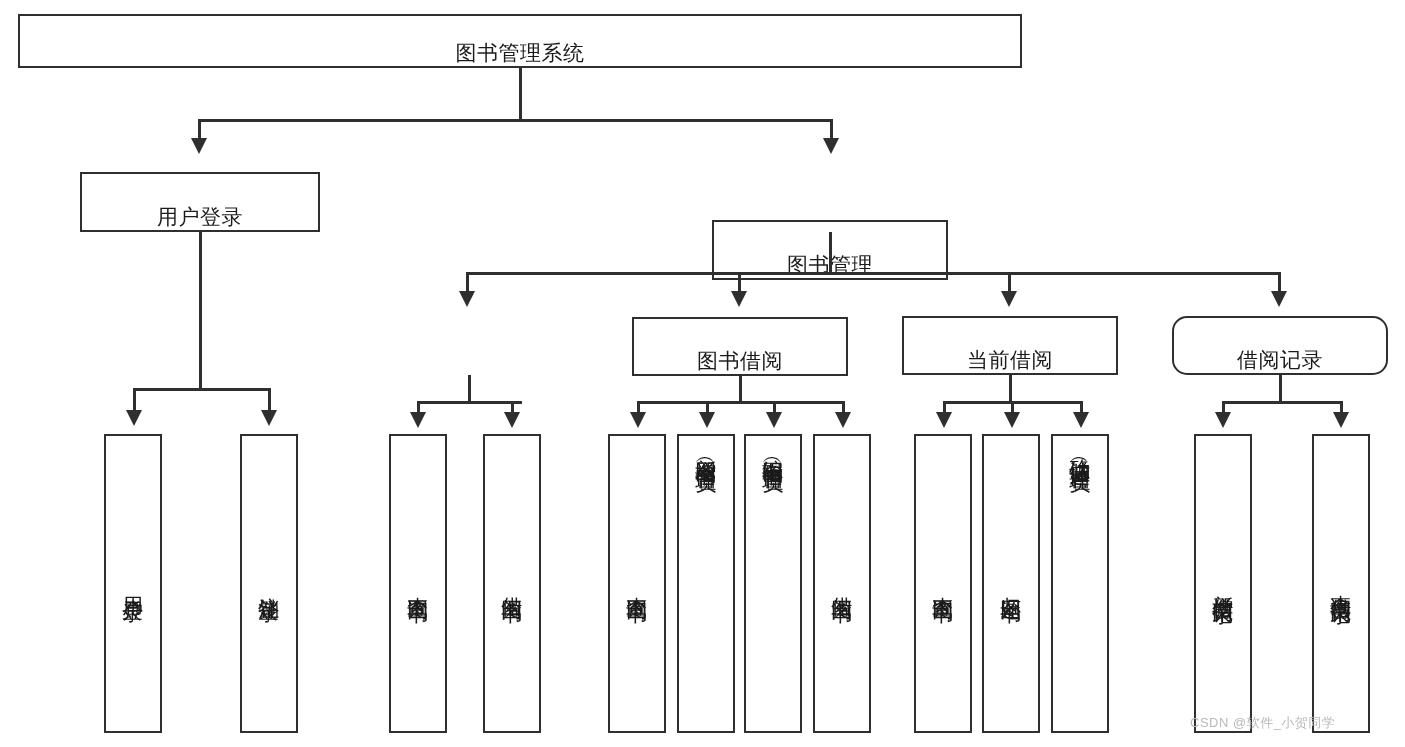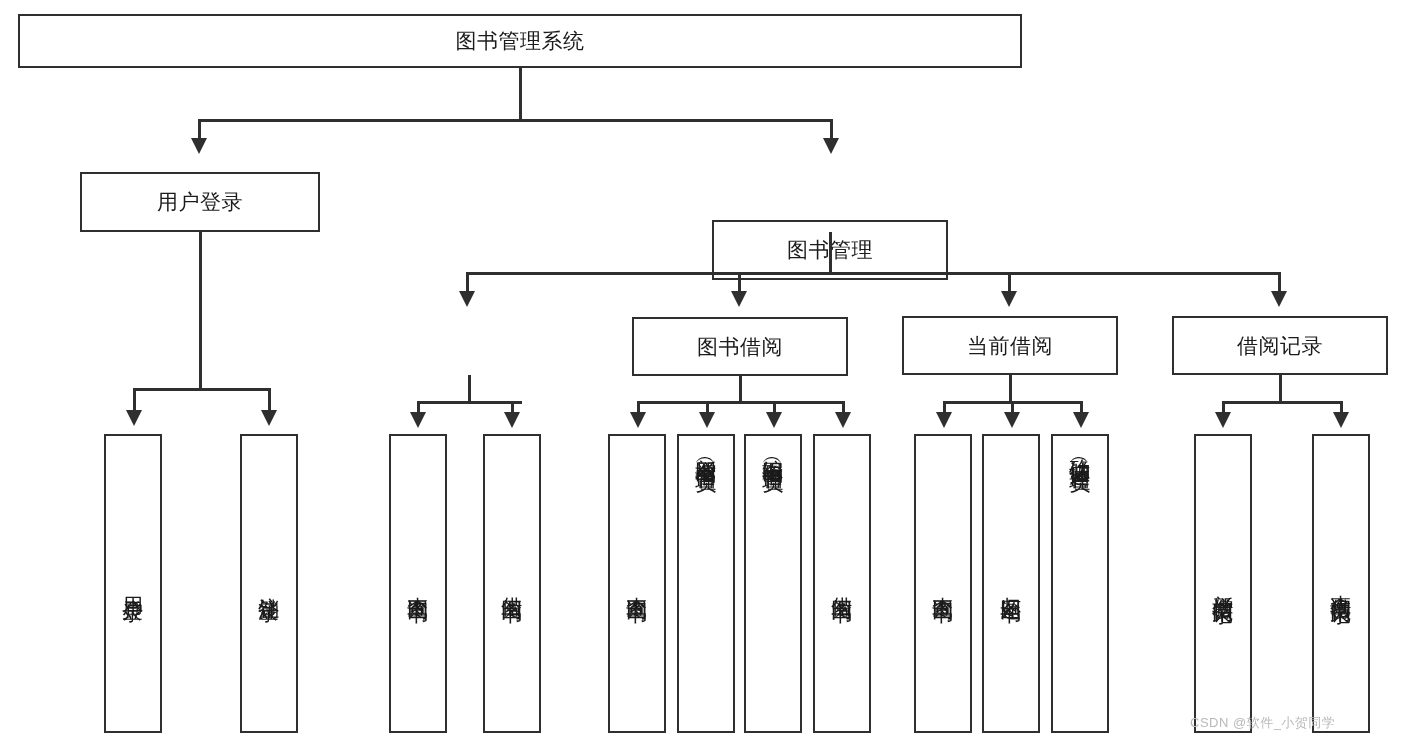--- a/index.html
+++ b/index.html
@@ -16,21 +16,21 @@
     height: 747px;
     background: #ffffff;
     overflow: hidden;
   }
   .node {
     position: absolute;
     box-sizing: border-box;
     border: 2.5px solid #2f2f2f;
     background: #ffffff;
     display: flex;
-    align-items: center;
+    align-items: flex-end;
     justify-content: center;
     color: #1b1b1b;
     line-height: 1.22;
   }
   .node.horiz {
     font-size: 21px;
     letter-spacing: 0.5px;
     text-align: center;
   }
   .node.vert {
@@ -111,21 +111,21 @@
   <div class="arrow" style="left:1001px; top:291px;"></div>
   <div class="edge v" style="left:1278px; top:272px; height:22px;"></div>
   <div class="arrow" style="left:1271px; top:291px;"></div>
 
   <div class="node horiz" style="left:632px; top:317px; width:216px; height:59px;">
     <span>图书借阅</span>
   </div>
   <div class="node horiz" style="left:902px; top:316px; width:216px; height:59px;">
     <span>当前借阅</span>
   </div>
-  <div class="node horiz" style="left:1172px; top:316px; width:216px; height:59px;">
+  <div class="node horiz" style="left:1172px; top:316px; width:216px; height:59px;border-radius:15px;">
     <span>借阅记录</span>
   </div>
 
   <div class="edge v" style="left:468px; top:375px; height:28px;"></div>
   <div class="edge h" style="left:417px; top:401px; width:105px;"></div>
   <div class="edge v" style="left:417px; top:401px; height:14px;"></div>
   <div class="arrow" style="left:410px; top:412px;"></div>
   <div class="edge v" style="left:511px; top:401px; height:14px;"></div>
   <div class="arrow" style="left:504px; top:412px;"></div>
 

